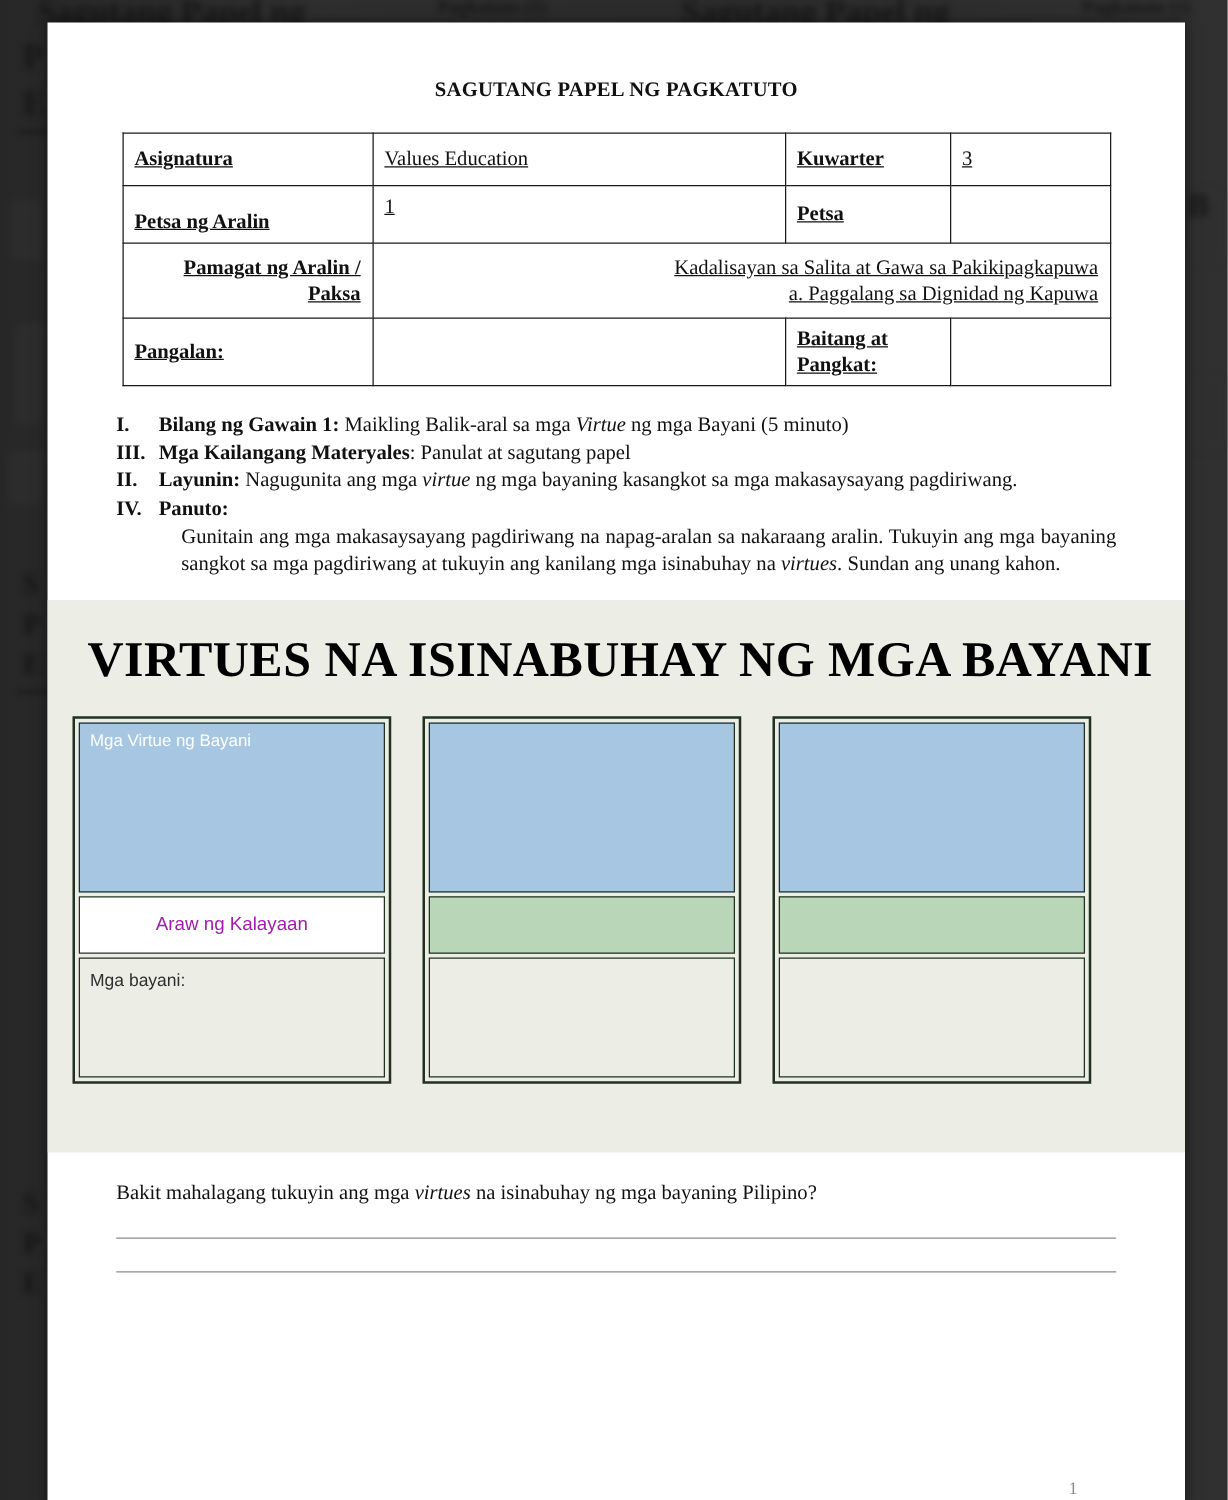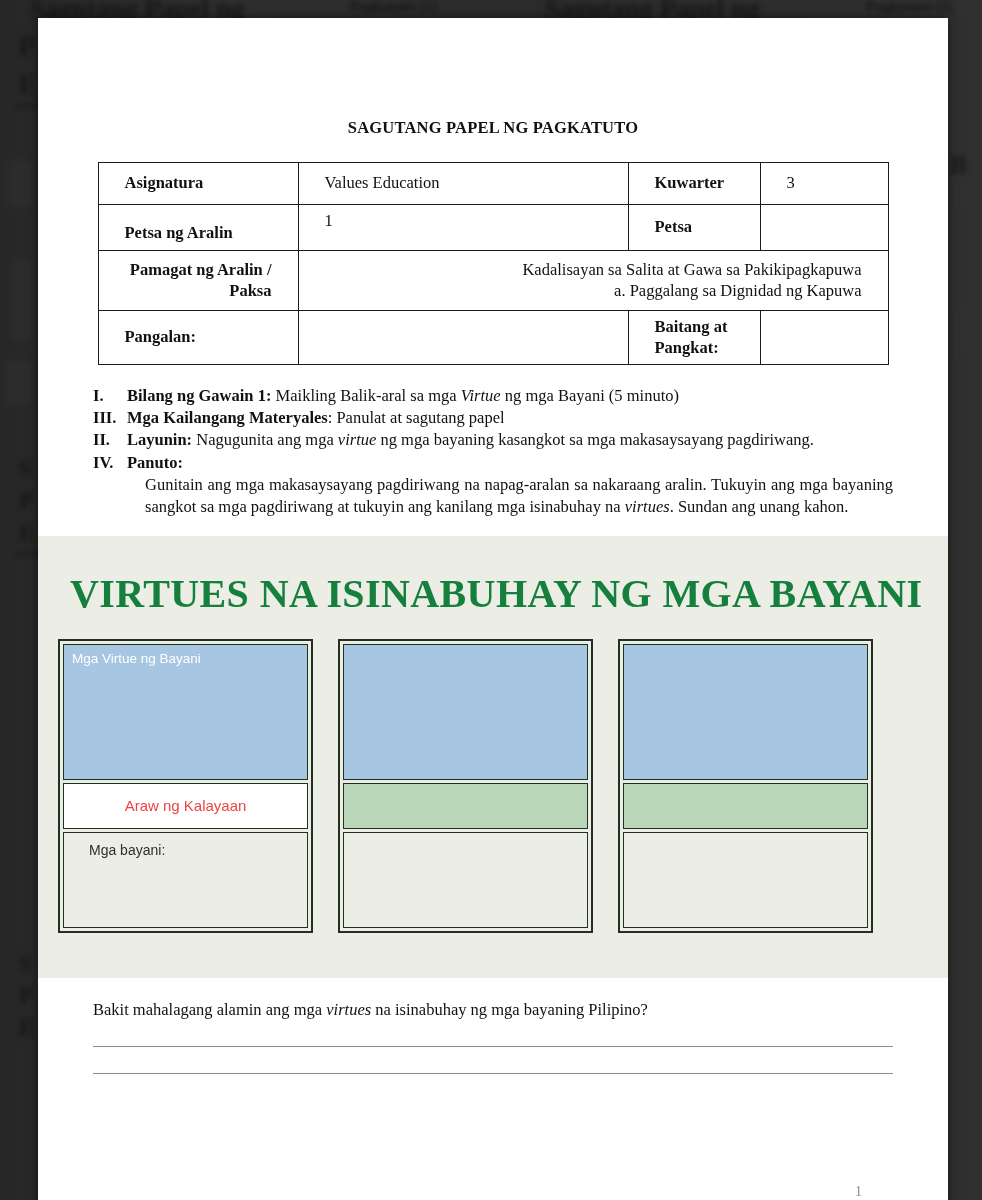--- a/index.html
+++ b/index.html
@@ -52,38 +52,39 @@
     background: #ffffff;
     box-shadow: 0 0 10px rgba(0,0,0,.55);
     overflow: hidden;
   }
 
   .doc-title {
     text-align: center;
     font-weight: bold;
     font-size: 16.5px;
     letter-spacing: .2px;
-    margin-top: 100px;
+    margin-top: 44px;
     color: #111;
   }
 
   
   table.info {
     border-collapse: collapse;
     width: 790px;
     margin: 24px auto 0 auto;
     table-layout: fixed;
   }
   table.info td {
     border: 1.4px solid #1a1a1a;
-    padding: 6px 26px;
+    padding: 6px 9px;
     font-size: 16.5px;
     color: #111;
     vertical-align: middle;
     line-height: 1.25;
+    text-decoration: underline;
   }
   td.lbl { font-weight: bold; }
   td.val { font-weight: normal; }
   .c1 { width: 200px; }
   .c2 { width: 330px; }
   .c3 { width: 132px; }
   .c4 { width: 128px; }
   .row-h { height: 42px; }
   .row-h2 { height: 46px; }
   .row-h3 { height: 60px; text-align: right; }
@@ -119,23 +120,23 @@
     width: 100%;
     background: #ecede4;
     padding: 14px 0 18px 0;
     position: relative;
     height: 442px;
   }
   .org-title {
     font-family: "Liberation Serif", serif;
     font-weight: bold;
     font-size: 40px;
-    color: #15803d;
+    color: #000000;
     letter-spacing: .4px;
-    margin: 20px 0 0 32px;
+    margin: 10px 0 0 32px;
     white-space: nowrap;
   }
   .cards {
     display: flex;
     gap: 25px;
     margin: 22px 0 0 20px;
     padding-right: 20px;
   }
   .card {
     width: 255px;
@@ -165,31 +166,31 @@
     background: #bad6b9;
     margin-bottom: 3px;
     display: flex;
     align-items: center;
     justify-content: center;
   }
   .band-mid.white { background: #ffffff; }
   .band-mid .band-label {
     font-family: "Liberation Sans", sans-serif;
     font-size: 15px;
-    color: #ef4444;
+    color: #a21caf;
   }
   .band-bot {
     height: 96px;
     background: #eceee5;
     position: relative;
   }
   .band-bot .band-label {
     position: absolute;
     top: 9px;
-    left: 25px;
+    left: 8px;
     font-family: "Liberation Sans", sans-serif;
     font-size: 14px;
     color: #2e2e2e;
   }
 
   
   .sect5 {
     width: 800px;
     margin: 22px auto 0 auto;
     font-size: 16.5px;
@@ -339,19 +340,19 @@
         </div>
         <div class="band band-bot">
           <span class="band-label"></span>
         </div>
       </div>
 
     </div>
   </div>
 
   <div class="sect5">
-    <div class="sect5-q"><span>Bakit mahalagang alamin ang mga </span><i>virtues</i><span> na isinabuhay ng mga bayaning Pilipino?</span></div>
+    <div class="sect5-q"><span>Bakit mahalagang tukuyin ang mga </span><i>virtues</i><span> na isinabuhay ng mga bayaning Pilipino?</span></div>
     <div class="answer-line"></div>
     <div class="answer-line"></div>
   </div>
 
   <div class="pageno">1</div>
 </div>
 
 </body></html>

